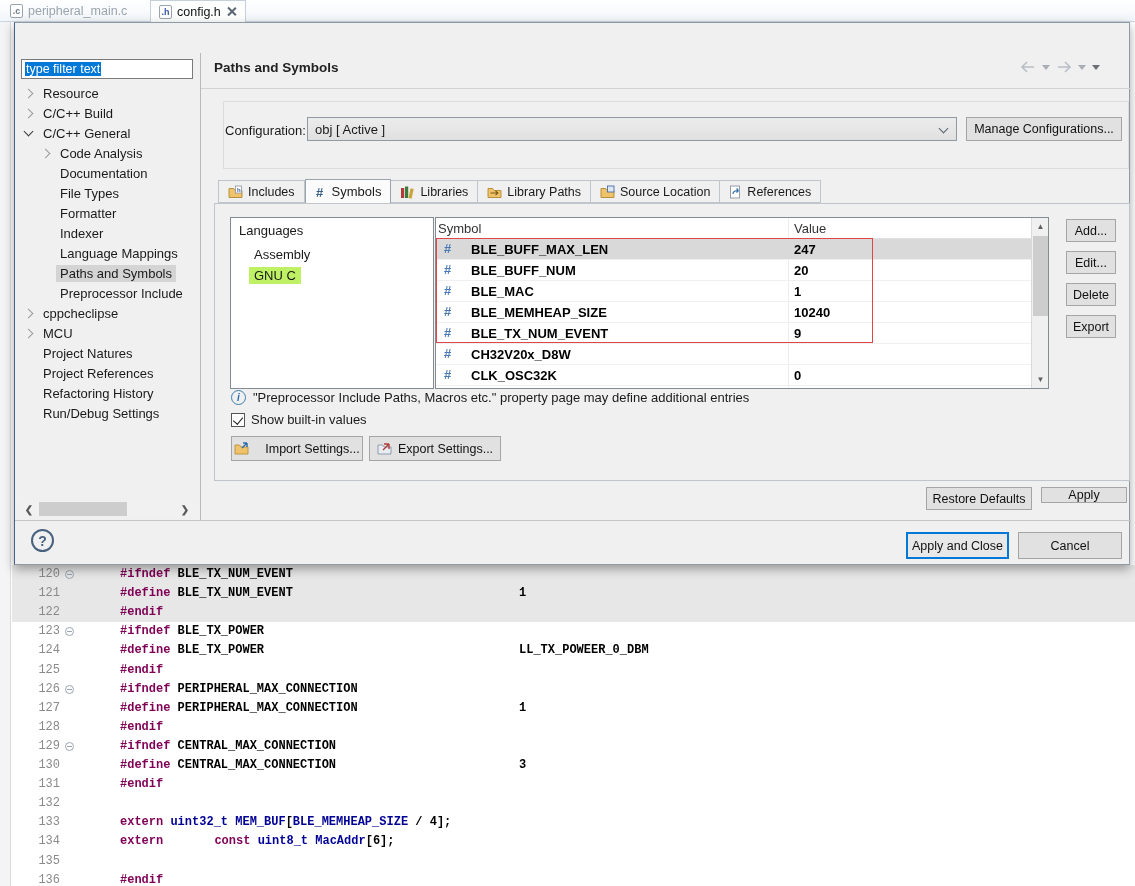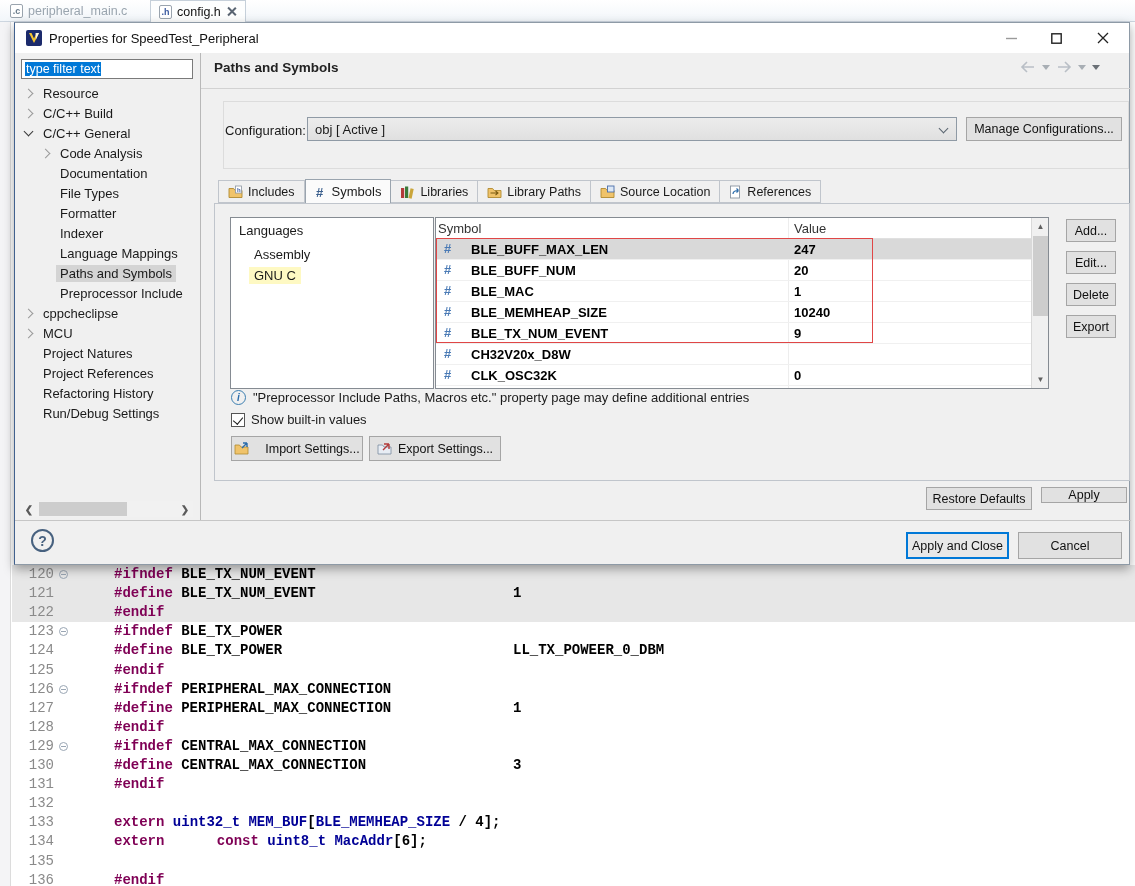--- a/index.html
+++ b/index.html
@@ -18,22 +18,22 @@
     font-size:9px; font-weight:bold; display:flex; align-items:center; justify-content:center; }
   .fileicon.c { color:#6a7c8c; } .fileicon.h { color:#3b5aa0; }
   .tabclose { width:11px; height:11px; position:relative; }
   .tabclose:before, .tabclose:after { content:""; position:absolute; left:5px; top:0; width:1.6px; height:11px; background:#5a6572; }
   .tabclose:before { transform:rotate(45deg);} .tabclose:after { transform:rotate(-45deg);}
 
   
   #editor { position:absolute; left:0; top:22px; width:1135px; height:864px; background:#fff; z-index:1; }
   #annostrip { position:absolute; left:0; top:0; width:11px; height:864px; background:#f4f4f6; border-right:1px solid #dcdcdc; }
   #selband { position:absolute; left:12px; top:543px; width:1123px; height:57px; background:#e7e7e7; }
-  .codeline { position:absolute; left:8px; width:1041px; height:19px;
-    font-family:"Liberation Mono","DejaVu Sans Mono",monospace; font-size:14px; font-weight:bold; line-height:19px; }
+  .codeline { position:absolute; left:14px; width:1041px; height:19px;
+    font-family:"Liberation Mono","DejaVu Sans Mono",monospace; font-size:12px; font-weight:bold; line-height:19px; }
   .codeline .ln { position:absolute; left:12px; width:34px; text-align:right; color:#8a8a8a; font-weight:normal; }
   .codeline .fold { position:absolute; left:51px; top:5px; width:9px; height:9px; border:1px solid #9aa6b4;
     border-radius:50%; background:linear-gradient(#9aa6b4,#9aa6b4) center/5px 1px no-repeat; }
   .codeline .src { position:absolute; left:62px; white-space:pre; }
   .codeline .val { position:absolute; left:505px; white-space:pre; }
   .kw { color:#7f0055;margin-left:44px; } .id { color:#000000; } .var { color:#000096; } .plain { color:#000000; }
 
   
   #dialog { position:absolute; left:14px; top:22px; width:1116px; height:543px; background:#f0f0f0;
     border:1px solid #8e9aa6; border-left-color:#41618e; box-shadow:0 4px 10px rgba(0,0,0,.35); z-index:10; }
@@ -83,21 +83,21 @@
     border-left:none; background:#f0f0f0; font-size:12.5px; white-space:nowrap; }
   .dtab:first-child { border-left:1px solid #c0c5cc; }
   .dtab.active { height:25px; background:#fbfbfb; border:1px solid #9aa4ae; border-bottom:1px solid #fbfbfb; font-size:13px; }
   #contentgroup { position:absolute; left:199px; top:180px; width:916px; height:278px; border:1px solid #c0c5cc; }
 
   
   #langbox { position:absolute; left:215px; top:194px; width:204px; height:172px; background:#fff; border:1px solid #858b92; }
   #langhdr { position:absolute; left:8px; top:5px; }
   .langitem { position:absolute; left:18px; height:20px; display:flex; align-items:center; }
   .langitem span { padding:1px 5px; }
-  .langitem.selected span { background:#fef9c3; }
+  .langitem.selected span { background:#bef264; }
 
   
   #symtable { position:absolute; left:420px; top:194px; width:614px; height:172px; background:#fff; border:1px solid #858b92; }
   #symhdr { position:absolute; left:0; top:0; width:596px; height:21px; border-bottom:1px solid #e0e0e0; }
   #symhdr .h1 { position:absolute; left:2px; top:3px; color:#333; }
   #symhdr .h2 { position:absolute; left:358px; top:3px; color:#333; }
   #coldiv { position:absolute; left:352px; top:0; width:1px; height:170px; background:#ededed; }
   .symrow { position:absolute; left:0; width:596px; height:21px; border-bottom:1px solid #f0f0f0; }
   .symrow.selected { background:#d9d9d9; }
   .symrow .hashicon { position:absolute; left:8px; top:2px; color:#4a7ab5; font-weight:bold; font-size:13px; }
@@ -230,45 +230,20 @@
         <span>peripheral_main.c</span>
       </div>
       <div class="etab active" style="left: 150px;">
         <span class="fileicon h">.h</span>
         <span>config.h</span>
         <span class="tabclose"></span>
       </div>
     </div>
 
   <div id="dialog">
-    <div id="titlebar">
-      <span id="applogo">
-        <svg width="16" height="16">
-            <rect x="0" y="0" width="16" height="16" rx="2" fill="#1b2a6b"></rect>
-            <path d="M3 3 L8 13 L13 3 L10.5 3 L8 8.5 L5.5 3 Z" fill="#f4c430"></path>
-            <path d="M9.5 3 L13 3 L10 9.5" fill="#ffffff" opacity="0.85"></path>
-          </svg>
-      </span>
-      <span id="apptitle">Properties for SpeedTest_Peripheral</span>
-      <span class="winbtn" id="btn-min">
-        <svg width="11" height="11">
-            <line x1="0" y1="5.5" x2="11" y2="5.5" stroke="#9a9a9a" stroke-width="1.4"></line>
-          </svg>
-      </span>
-      <span class="winbtn" id="btn-max">
-        <svg width="11" height="11">
-            <rect x="0.8" y="0.8" width="9.4" height="9.4" fill="none" stroke="#222" stroke-width="1.4"></rect>
-          </svg>
-      </span>
-      <span class="winbtn" id="btn-close">
-        <svg width="12" height="12">
-            <path d="M1 1 L11 11 M11 1 L1 11" stroke="#222" stroke-width="1.3"></path>
-          </svg>
-      </span>
-    </div>
 
     <div id="filterbox">
       <span>type filter text</span>
     </div>
     <div id="tree">
         <div class="treeitem" style="top: 60px; padding-left: 10px;">
           <span class="chev collapsed"></span>
           <span class="tlabel">Resource</span>
         </div>
         <div class="treeitem" style="top: 80px; padding-left: 10px;">

